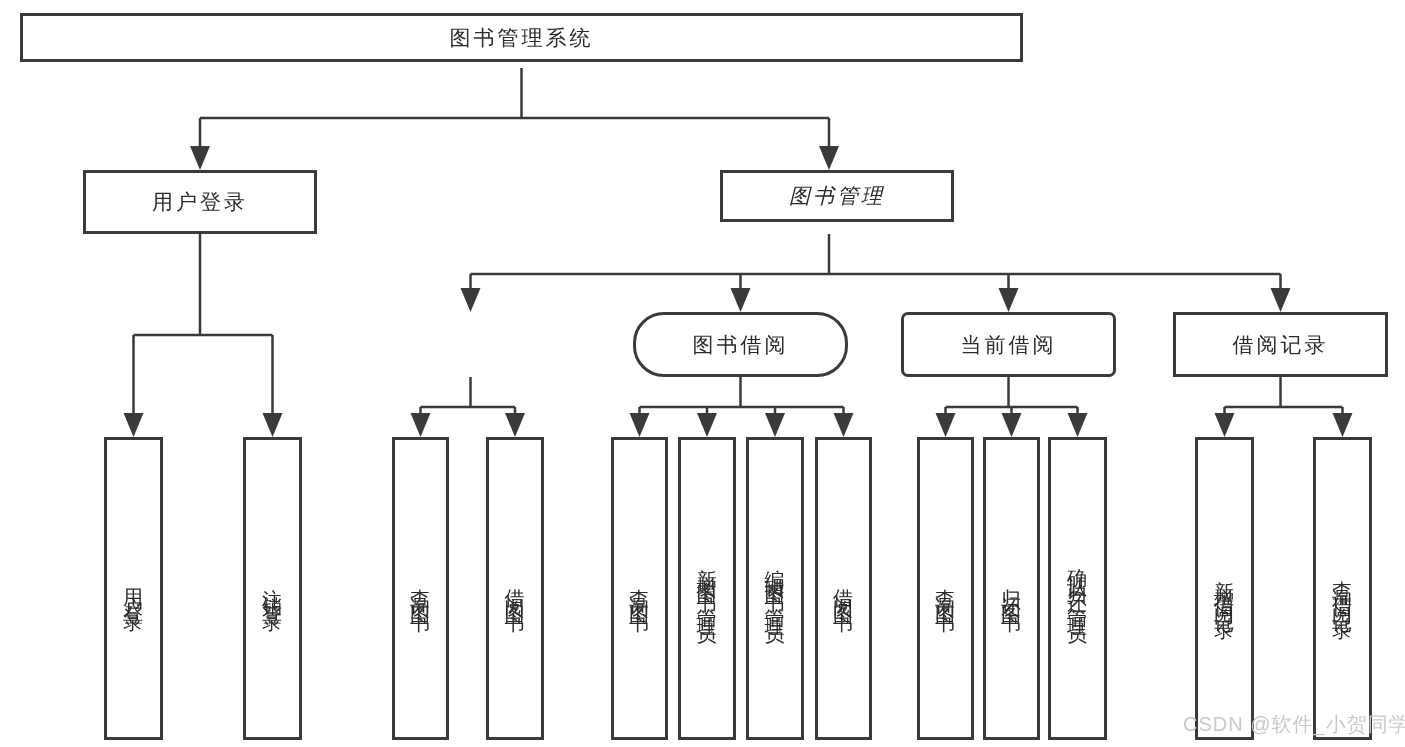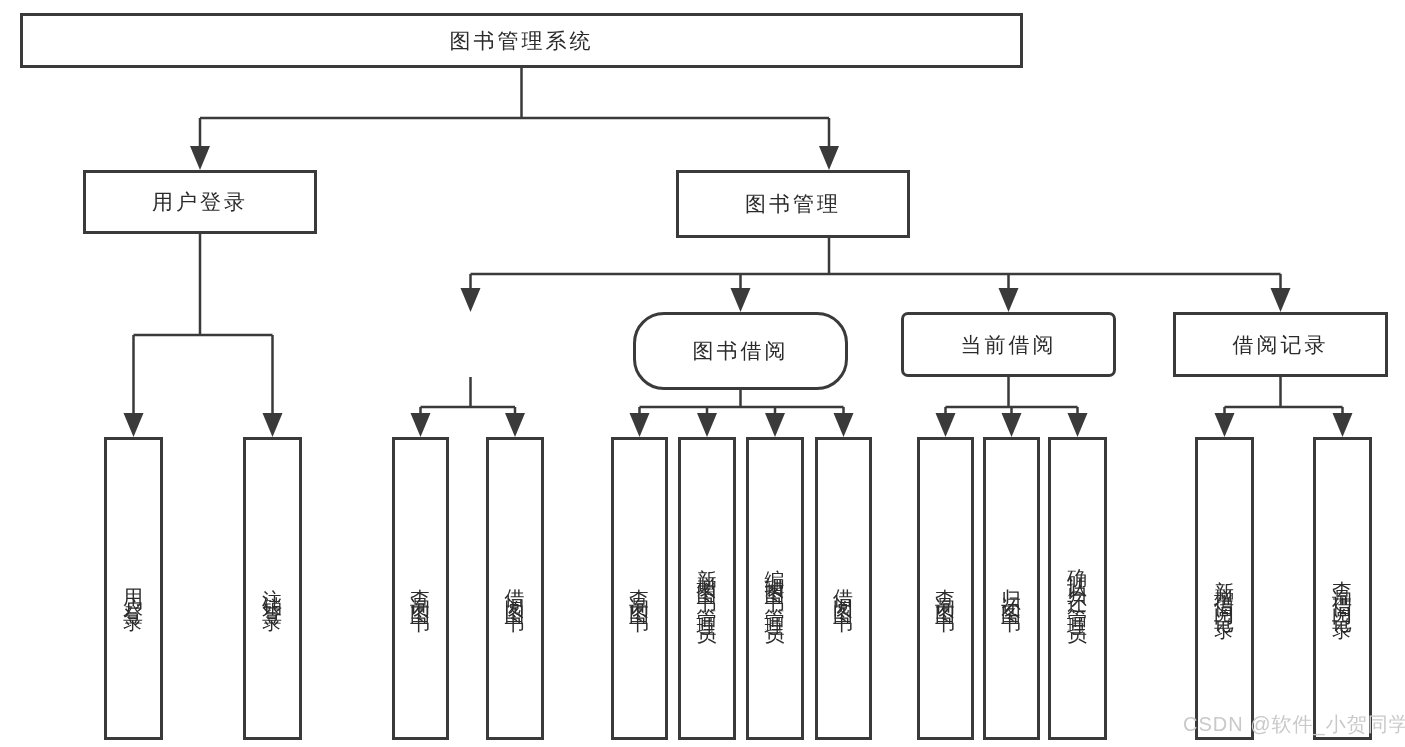--- a/index.html
+++ b/index.html
@@ -78,32 +78,32 @@
     <path d="M1008.5 377 L1008.5 407 M945.5 407 L1077.5 407 M945.5 407 L945.5 419 M1011.5 407 L1011.5 419 M1077.5 407 L1077.5 419"></path>
     <polygon points="935.5,413 955.5,413 945.5,437"></polygon>
     <polygon points="1001.5,413 1021.5,413 1011.5,437"></polygon>
     <polygon points="1067.5,413 1087.5,413 1077.5,437"></polygon>
 
     <path d="M1280.5 377 L1280.5 407 M1224.5 407 L1342.5 407 M1224.5 407 L1224.5 419 M1342.5 407 L1342.5 419"></path>
     <polygon points="1214.5,413 1234.5,413 1224.5,437"></polygon>
     <polygon points="1332.5,413 1352.5,413 1342.5,437"></polygon>
   </svg>
 
-  <div class="node hbox" style="left:20px;top:13px;width:1003px;height:55px;">
+  <div class="node hbox" style="left:20px;top:13px;width:1003px;height:49px;">
     <span>图书管理系统</span>
   </div>
 
   <div class="node hbox" style="left:83px;top:170px;width:234px;height:64px;">
     <span>用户登录</span>
   </div>
-  <div class="node hbox" style="left:676px;top:170px;width:234px;height:68px;">
+  <div class="node hbox" style="left:720px;top:170px;width:234px;height:52px;font-style:italic;">
     <span>图书管理</span>
   </div>
 
-  <div class="node hbox" style="left:633px;top:312px;width:215px;height:78px;border-radius:31px;">
+  <div class="node hbox" style="left:633px;top:312px;width:215px;height:65px;border-radius:31px;">
     <span>图书借阅</span>
   </div>
   <div class="node hbox" style="left:901px;top:312px;width:215px;height:65px;border-radius:7px;">
     <span>当前借阅</span>
   </div>
   <div class="node hbox" style="left:1173px;top:312px;width:215px;height:65px;">
     <span>借阅记录</span>
   </div>
 
   <div class="node vbox" style="left:104px;top:437px;width:59px;height:303px;">

